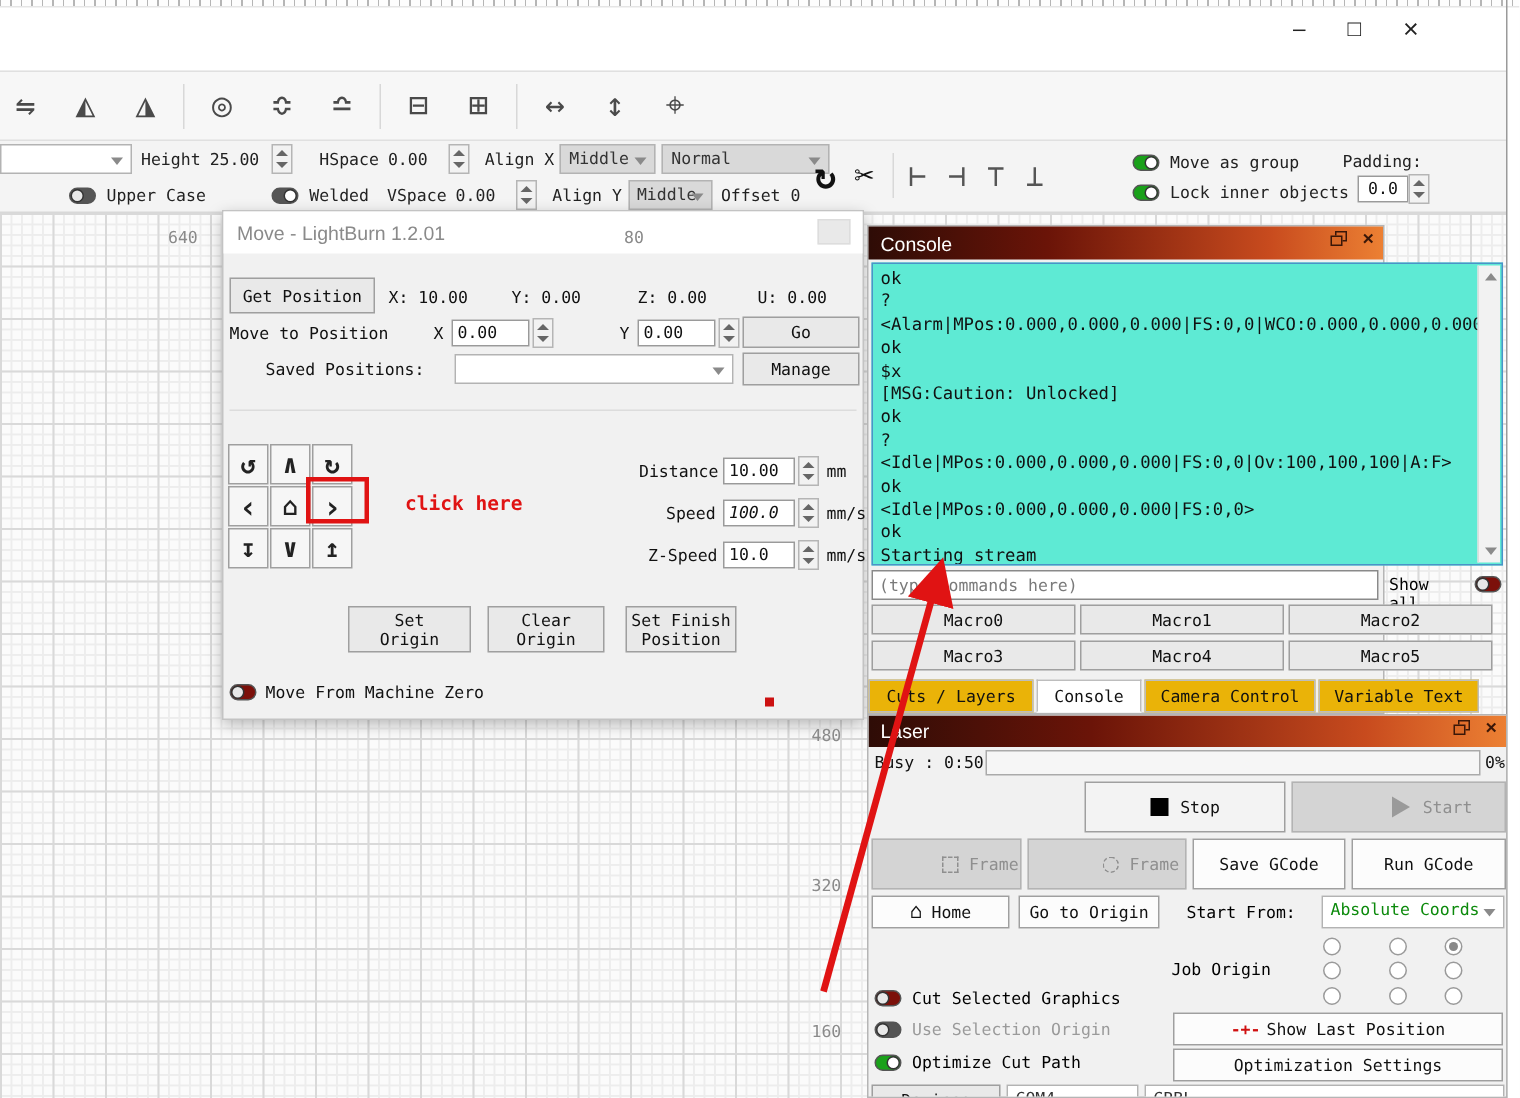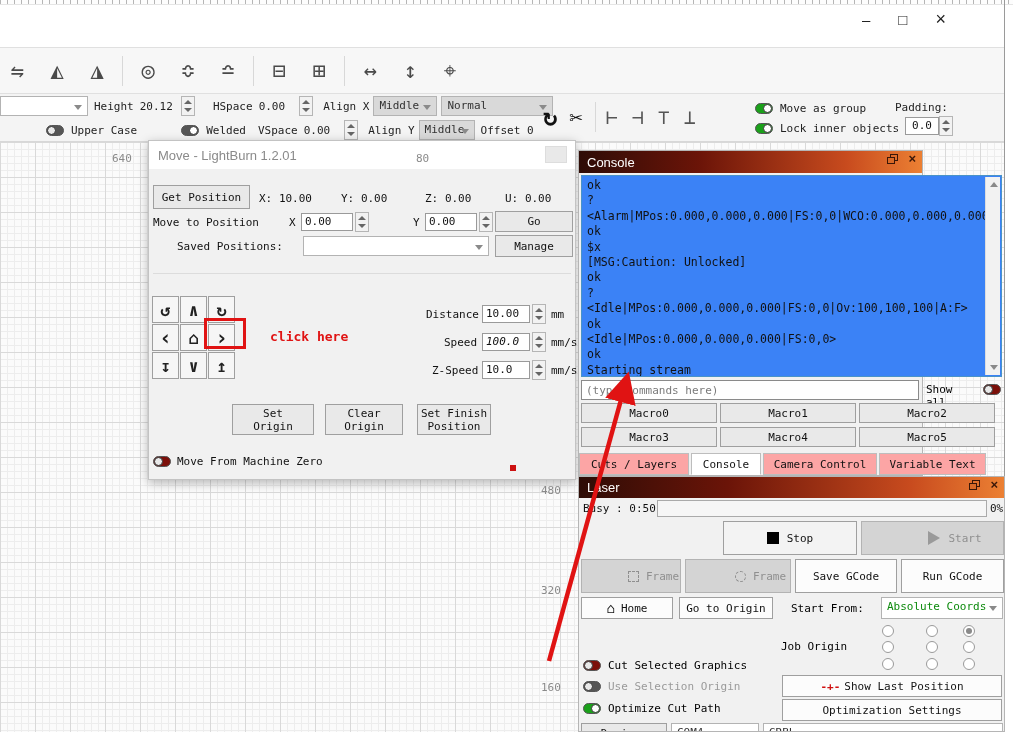--- a/index.html
+++ b/index.html
@@ -105,38 +105,38 @@
   .ptitle .ticons { position:absolute; right:6px; top:3px; display:flex; gap:10px;
     align-items:center; }
   .float-ico { position:relative; width:11px; height:10px; }
   .float-ico i { position:absolute; border:1px solid #3a1708; background:transparent; }
   .float-ico i:nth-child(1){ left:3px; top:0; width:8px; height:7px; }
   .float-ico i:nth-child(2){ left:0; top:3px; width:8px; height:7px; background:#d96a28; }
   .close-x { color:#3a1708; font-size:13px; font-weight:bold; line-height:10px; }
 
   #console-panel { left:578px; top:150px; width:345px; height:326px; }
   #console-out { position:absolute; left:2px; top:24px; width:421px; height:202px;
-    background:#3b82f6; border:1px solid #4a93c8; padding:2px 18px 2px 5px; overflow:hidden; }
+    background:#5eead4; border:1px solid #4a93c8; padding:2px 18px 2px 5px; overflow:hidden; }
   #console-out .cline { font-size:11.5px; line-height:15.4px; color:#111; white-space:nowrap; }
   #console-scroll { position:absolute; right:1px; top:1px; width:15px; height:198px;
     background:#f2f2f2; border-left:1px solid #ddd; }
   .sarrow { position:absolute; left:4px; width:0; height:0; }
   .sarrow.up { top:5px; border-left:4px solid transparent; border-right:4px solid transparent;
     border-bottom:5px solid #8a8a8a; }
   .sarrow.down { bottom:5px; border-left:4px solid transparent; border-right:4px solid transparent;
     border-top:5px solid #8a8a8a; }
   #console-input { position:absolute; left:2px; top:229px; width:338px; height:20px;
     background:#fff; border:1px solid #8a8a8a; font:11px "DejaVu Sans Mono",monospace;
     padding:0 4px; color:#333; }
   #console-input::placeholder { color:#7a7a7a; opacity:1; }
   .macro { position:absolute; width:136px; height:20px; }
   .tabbar { position:absolute; left:0px; top:300px; width:426px; height:26px;
     border-bottom:1px solid #cfcfcf; }
   .tab { position:absolute; top:2px; height:22px; display:flex; align-items:center;
-    justify-content:center; font-size:11px; color:#111; background:#fca5a5;
+    justify-content:center; font-size:11px; color:#111; background:#eab308;
     border:1px solid #bdbdbd; }
   .tab.active { background:#fff; border-bottom-color:#fff; z-index:2; }
 
   #laser-panel { left:578px; top:476px; width:427px; height:256px; overflow:hidden; }
   #laser-title { height:21px; }
   #busy-lbl { position:absolute; left:4px; top:25px; font-size:11px; color:#111; }
   #progress { position:absolute; left:78px; top:23px; width:330px; height:17px;
     background:#f6f6f6; border:1px solid #aaa; }
   #progress-pct { position:absolute; left:411px; top:25px; font-size:11px; color:#111; }
   .icon-bar { display:inline-block; width:4px; height:12px; background:#000; margin-right:2px; }
@@ -181,21 +181,21 @@
     <span class="vsep"></span>
     <span class="tb-icon">↔</span>
     <span class="tb-icon">↕</span>
     <span class="tb-icon">⌖</span>
   </div>
 
   <div class="abs" id="toolbar2">
     <div class="trow" style="left:0;top:1px;">
       <div class="combo white" style="width:88px;"></div>
       <span style="margin-left:6px;">Height</span>
-      <span style="margin-left:6px;">20.12</span>
+      <span style="margin-left:6px;">25.00</span>
       <span class="spin" style="margin-left:8px;"></span>
       <span style="margin-left:18px;">HSpace</span>
       <span style="margin-left:6px;">0.00</span>
       <span class="spin" style="margin-left:14px;"></span>
       <span style="margin-left:10px;">Align X</span>
       <span class="combo" style="margin-left:4px;width:64px;">Middle</span>
       <span class="combo" style="margin-left:4px;width:112px;">Normal</span>
     </div>
     <div class="trow" style="left:46px;top:25px;">
       <span class="tgl gray off">

